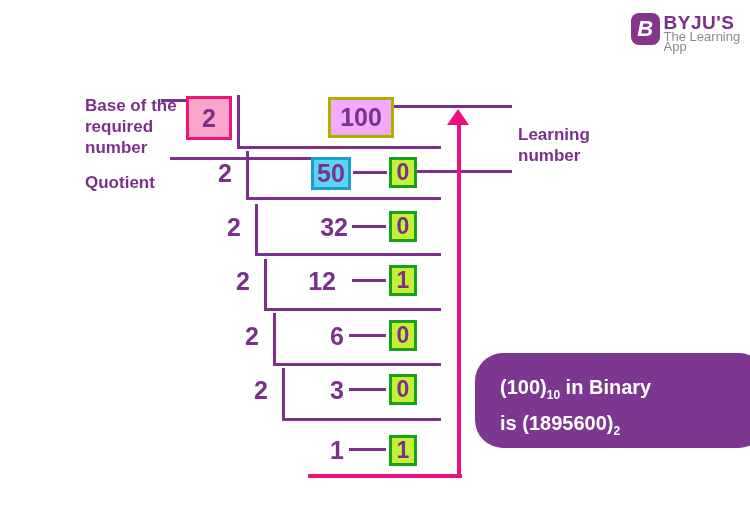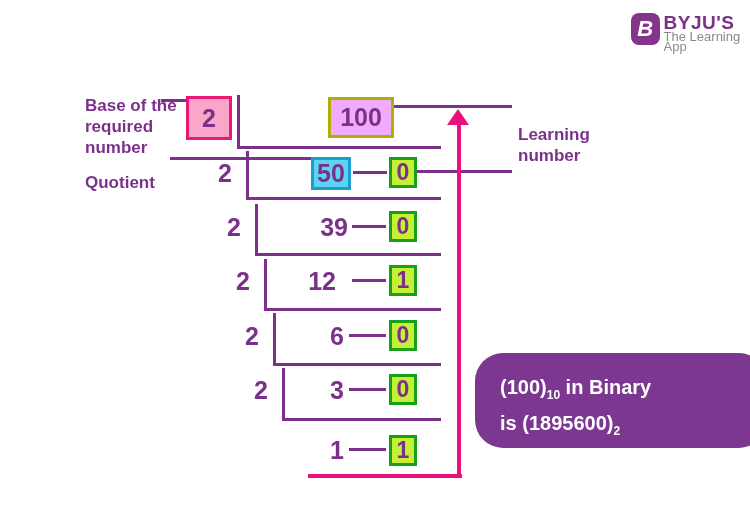--- a/index.html
+++ b/index.html
@@ -86,21 +86,21 @@
   <div class="hline" style="left:237px;top:146px;width:204px;"></div>
 
   <div class="divisor" style="left:202px;top:159px;">2</div>
   <div class="numbox quotbox" style="left:311px;top:157px;">50</div>
   <div class="hline" style="left:353px;top:171px;width:34px;"></div>
   <div class="numbox rembox" style="left:389px;top:157px;">0</div>
   <div class="vline" style="left:246px;top:151px;height:49px;"></div>
   <div class="hline" style="left:246px;top:197px;width:195px;"></div>
 
   <div class="divisor" style="left:211px;top:213px;">2</div>
-  <div class="qnum" style="left:308px;top:213px;">39</div>
+  <div class="qnum" style="left:308px;top:213px;">32</div>
   <div class="hline" style="left:352px;top:225px;width:34px;"></div>
   <div class="numbox rembox" style="left:389px;top:211px;">0</div>
   <div class="vline" style="left:255px;top:204px;height:52px;"></div>
   <div class="hline" style="left:255px;top:253px;width:186px;"></div>
 
   <div class="divisor" style="left:220px;top:267px;">2</div>
   <div class="qnum" style="left:296px;top:267px;">12</div>
   <div class="hline" style="left:352px;top:279px;width:34px;"></div>
   <div class="numbox rembox" style="left:389px;top:265px;">1</div>
   <div class="vline" style="left:264px;top:259px;height:52px;"></div>

